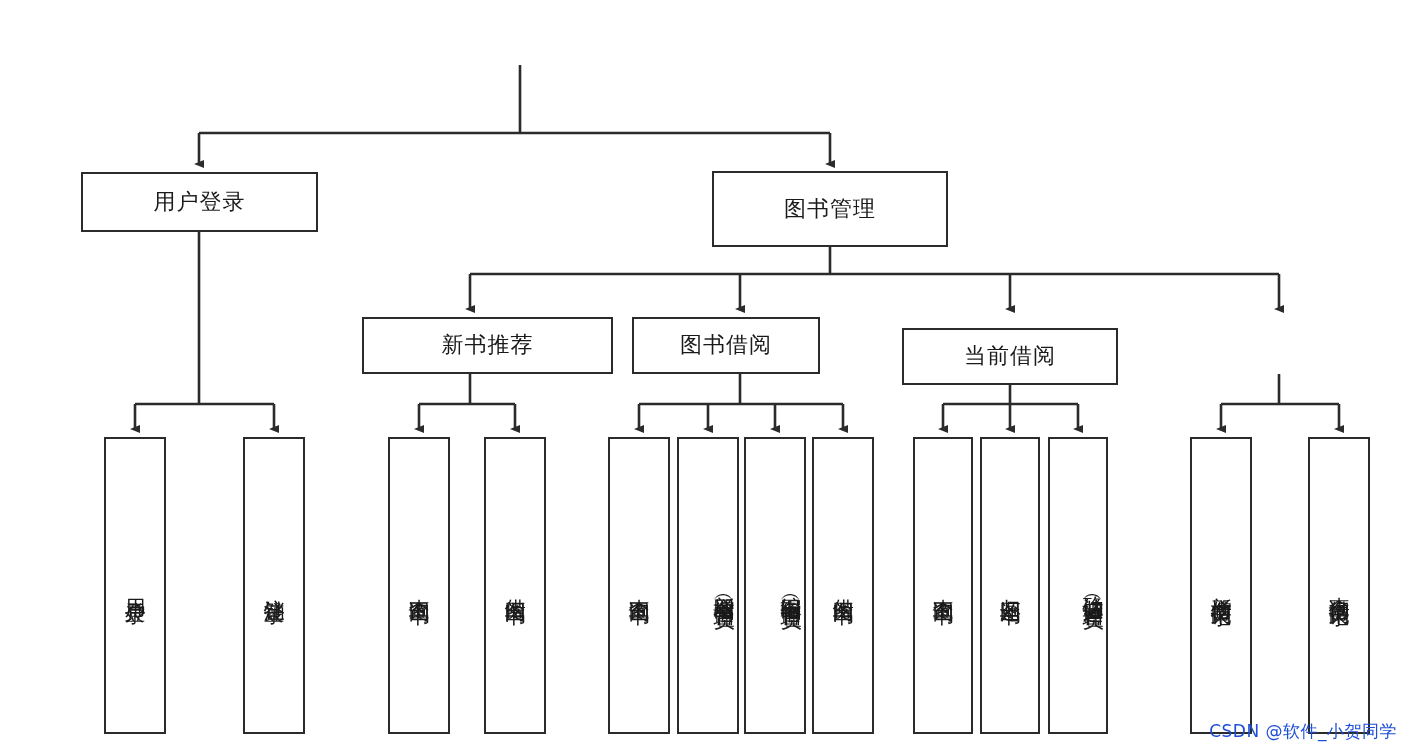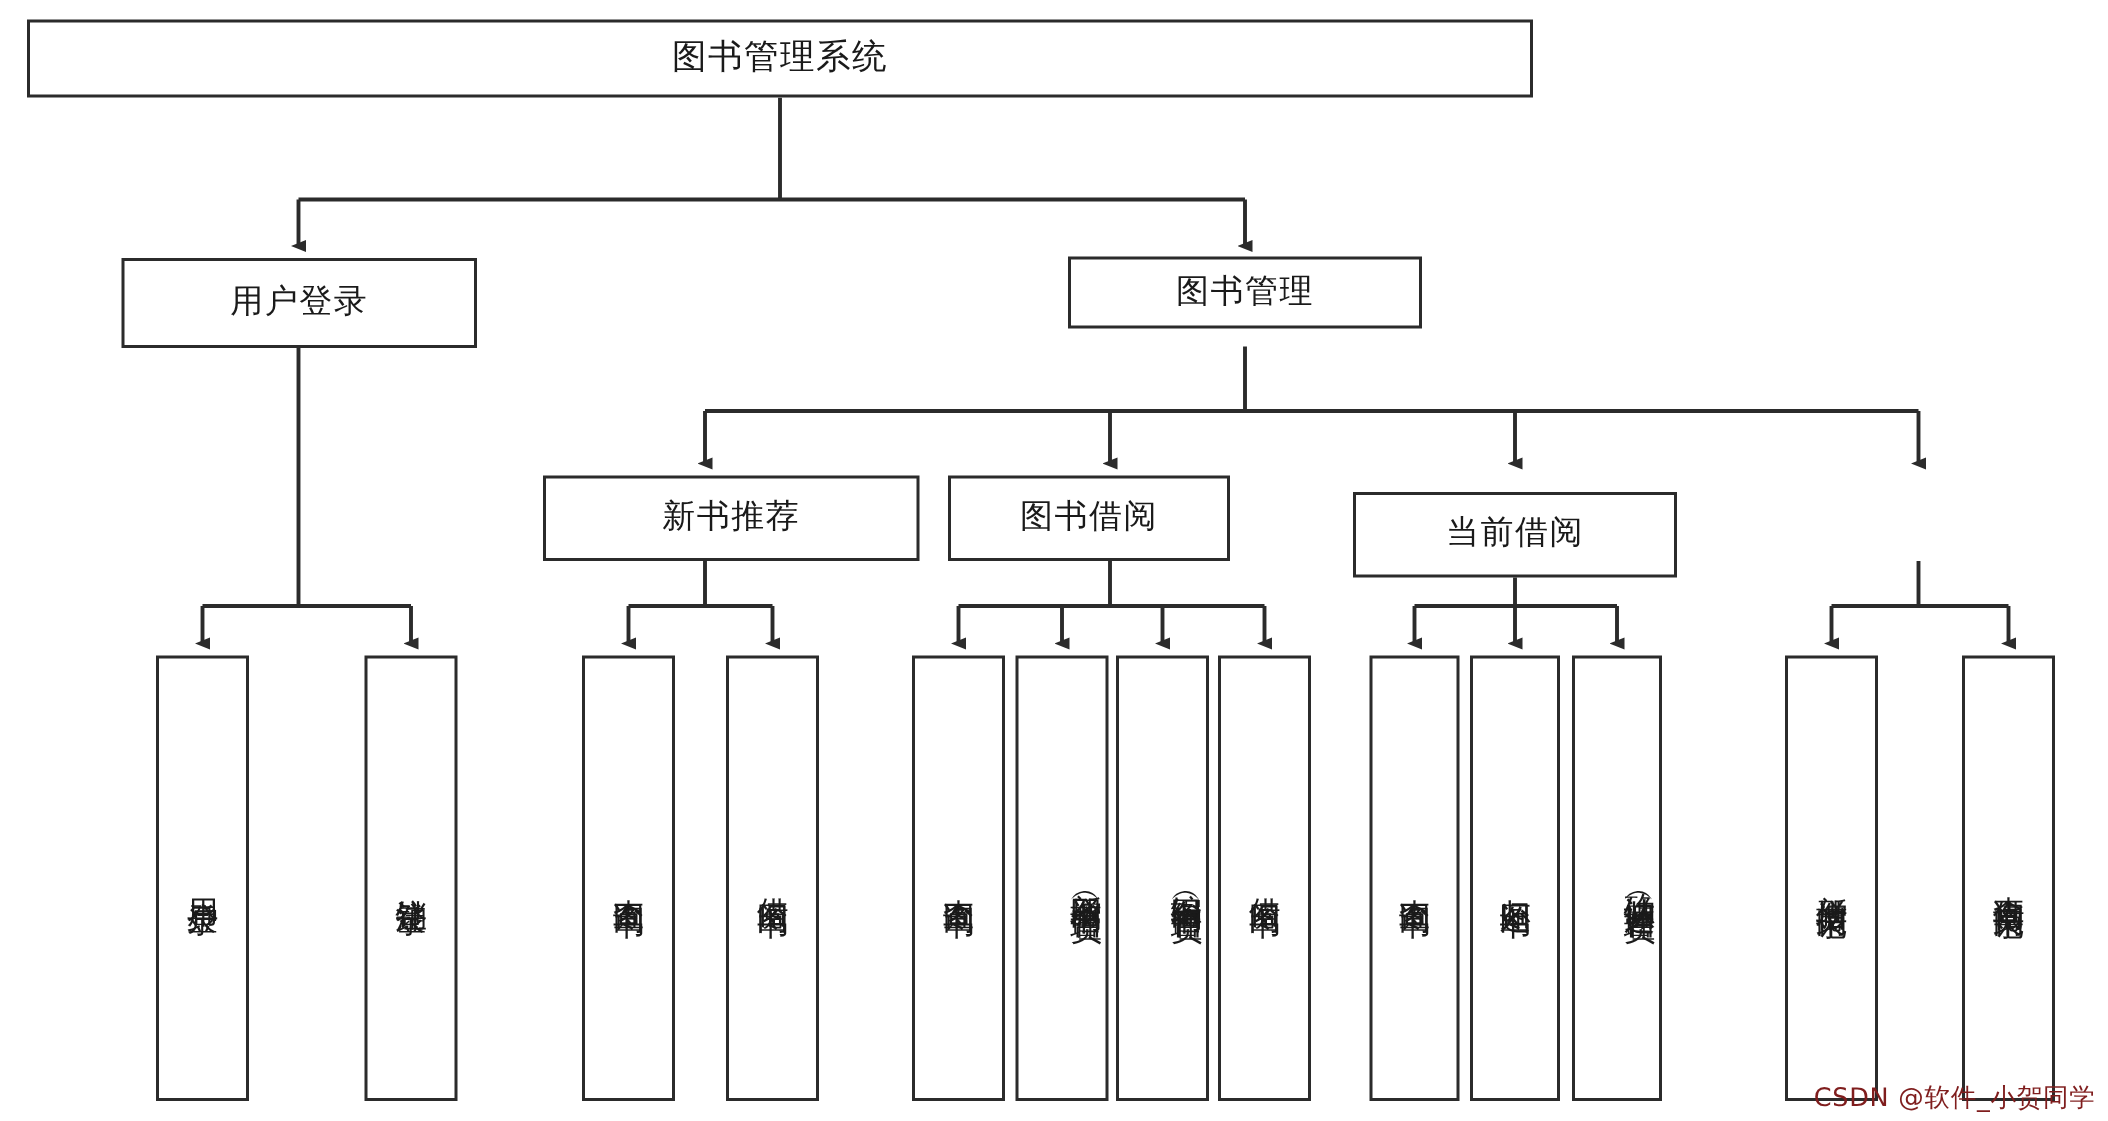--- a/index.html
+++ b/index.html
@@ -61,21 +61,21 @@
     padding-top: 0;
   }
   .node .label {
     display: block;
   }
   .watermark {
     position: absolute;
     right: 8px;
     bottom: 4px;
     font-size: 17px;
-    color: #7f1d1d;
+    color: #1d4ed8;
     letter-spacing: 0.5px;
     white-space: nowrap;
     user-select: none;
     text-align: right;
   }
 </style>
 </head>
 <body>
 
 <div id="diagram-root">
@@ -128,28 +128,25 @@
       <path d="M1078,404 L1078,429" marker-end="url(#arrow)"></path>
     </g>
     <g stroke="#2b2b2b" stroke-width="2.6" fill="none">
       <path d="M1279,374 L1279,404"></path>
       <path d="M1221,404 L1339,404"></path>
       <path d="M1221,404 L1221,429" marker-end="url(#arrow)"></path>
       <path d="M1339,404 L1339,429" marker-end="url(#arrow)"></path>
     </g>
   </svg>
 
-  <div class="node horizontal root" style="left:18px; top:13px; width:1004px; height:52px;">
-    <span class="label">图书管理系统</span>
-  </div>
 
   <div class="node horizontal" style="left:81px; top:172px; width:237px; height:60px;">
     <span class="label">用户登录</span>
   </div>
-  <div class="node horizontal" style="left:712px; top:171px; width:236px; height:48px;">
+  <div class="node horizontal" style="left:712px; top:171px; width:236px; height:76px;">
     <span class="label">图书管理</span>
   </div>
 
   <div class="node horizontal" style="left:362px; top:317px; width:251px; height:57px;">
     <span class="label">新书推荐</span>
   </div>
   <div class="node horizontal" style="left:632px; top:317px; width:188px; height:57px;">
     <span class="label">图书借阅</span>
   </div>
   <div class="node horizontal" style="left:902px; top:317px; width:216px; height:57px;margin-top:11px;">

